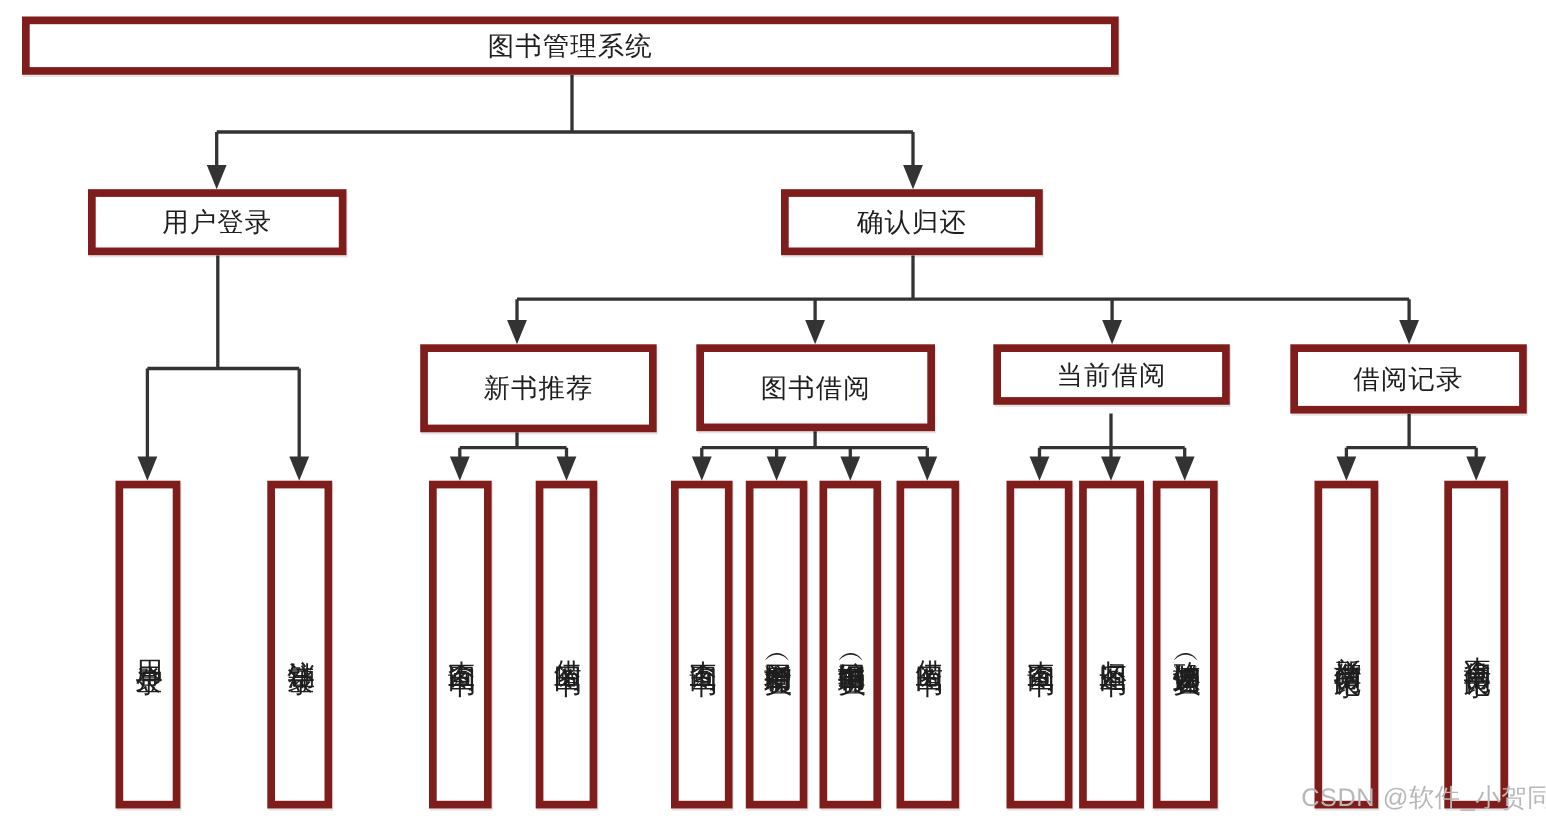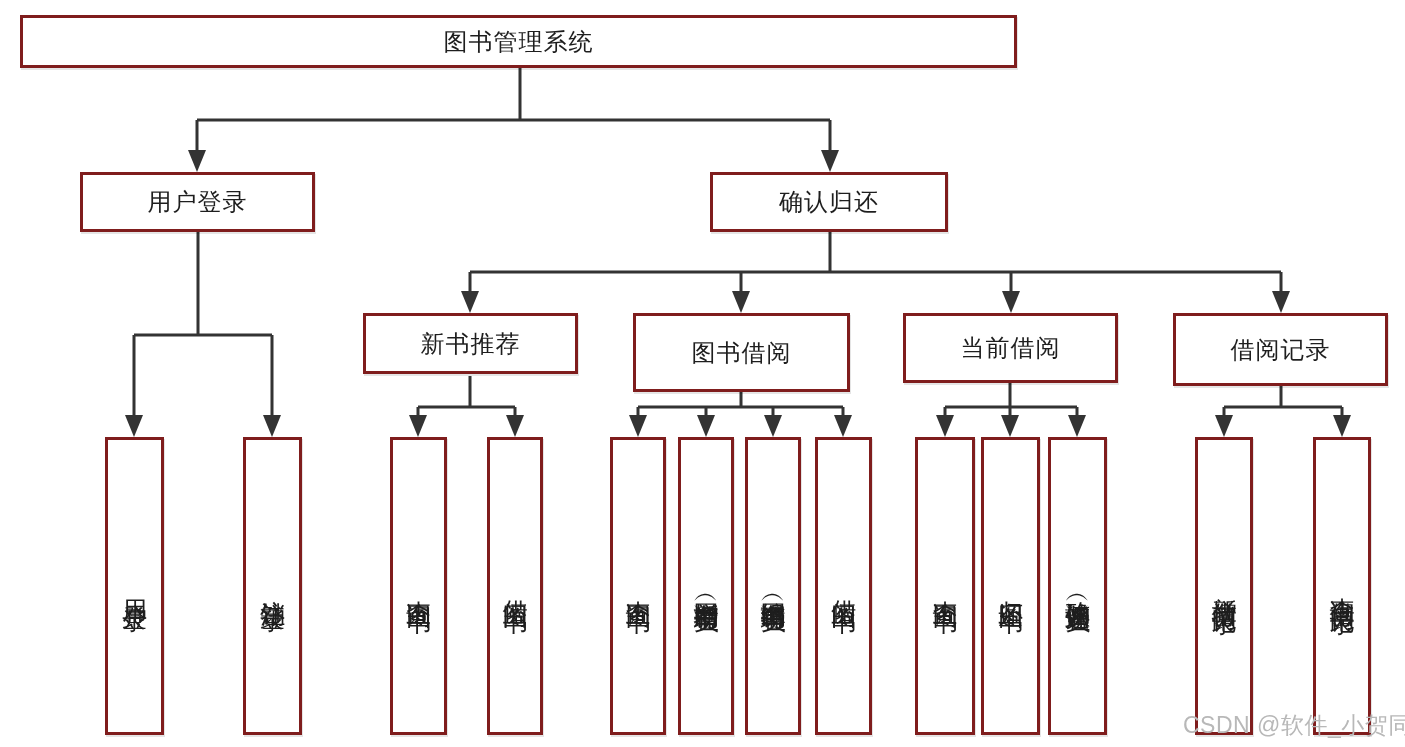--- a/index.html
+++ b/index.html
@@ -28,21 +28,21 @@
     stroke-width: 3;
     fill: none;
   }
   .connectors .arrow {
     fill: #333333;
     stroke: none;
   }
   .box {
     position: absolute;
     box-sizing: border-box;
-    border: 3px solid #7f1d1d;
+    border: 7px solid #7f1d1d;
     background: #ffffff;
     display: flex;
     align-items: center;
     justify-content: center;
     color: #1e1e1e;
     z-index: 2;
     box-shadow: 1px 2px 0 rgba(0,0,0,0.10);
   }
   .hlabel {
     font-size: 24px;
@@ -110,30 +110,30 @@
     <span class="hlabel">图书管理系统</span>
   </div>
 
   <div class="box" style="left:80px;top:172px;width:235px;height:60px">
     <span class="hlabel">用户登录</span>
   </div>
   <div class="box" style="left:710px;top:172px;width:238px;height:60px">
     <span class="hlabel">确认归还</span>
   </div>
 
-  <div class="box" style="left:363px;top:313px;width:215px;height:61px">
+  <div class="box" style="left:382px;top:313px;width:215px;height:80px">
     <span class="hlabel">新书推荐</span>
   </div>
   <div class="box" style="left:633px;top:313px;width:217px;height:79px">
     <span class="hlabel">图书借阅</span>
   </div>
-  <div class="box" style="left:903px;top:313px;width:215px;height:70px">
+  <div class="box" style="left:903px;top:313px;width:215px;height:55px">
     <span class="hlabel">当前借阅</span>
   </div>
-  <div class="box" style="left:1173px;top:313px;width:215px;height:73px">
+  <div class="box" style="left:1173px;top:313px;width:215px;height:63px">
     <span class="hlabel">借阅记录</span>
   </div>
 
   <div class="box" style="left:105px;top:437px;width:59px;height:298px">
     <span class="vtext">用户登录</span>
   </div>
   <div class="box" style="left:243px;top:437px;width:59px;height:298px">
     <span class="vtext">注销登录</span>
   </div>
 

